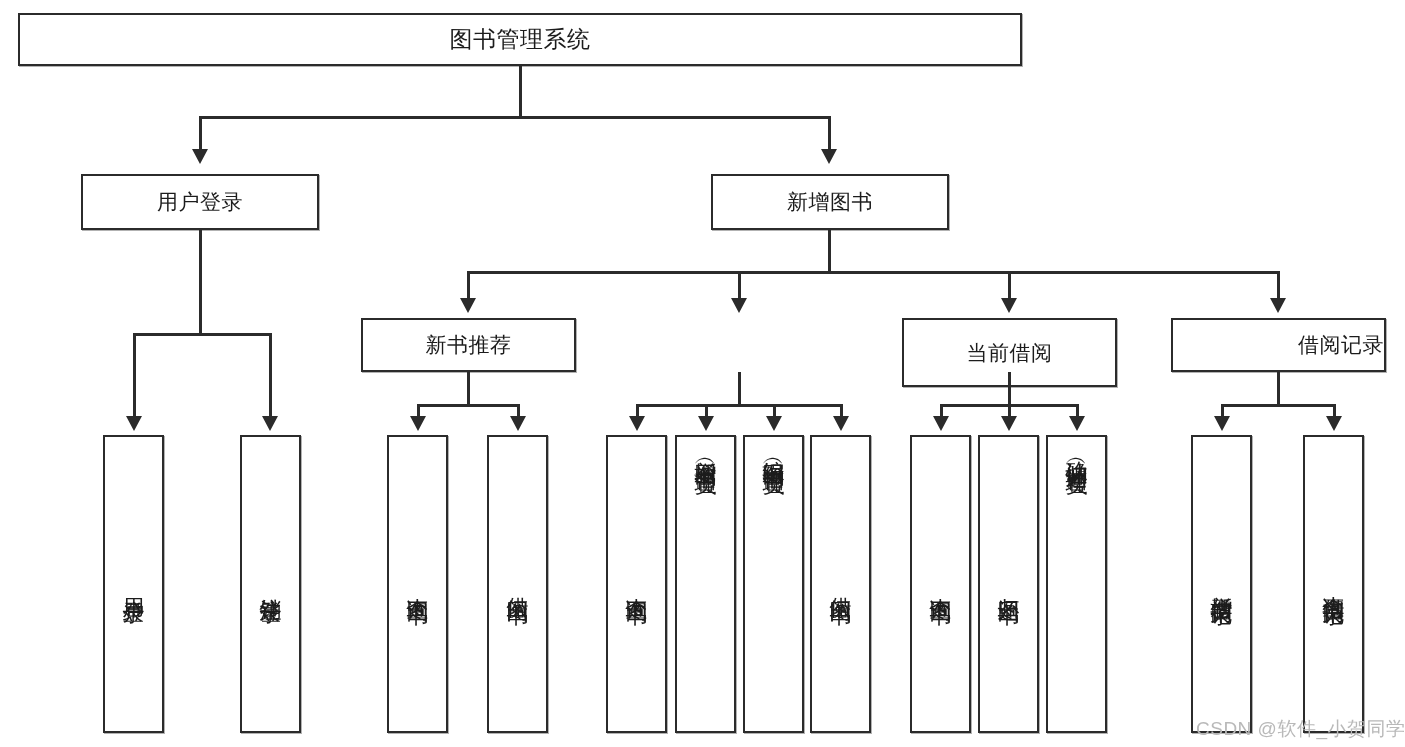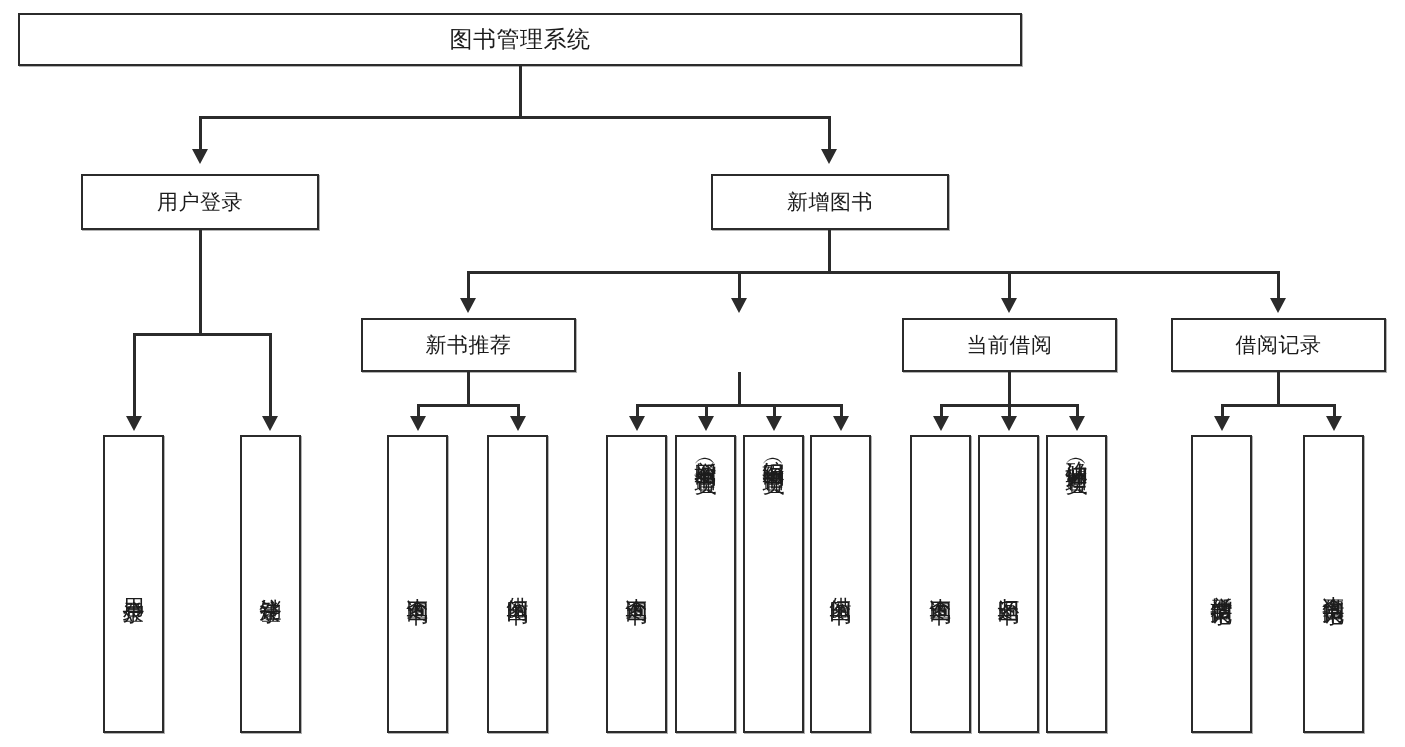--- a/index.html
+++ b/index.html
@@ -121,24 +121,24 @@
 
   <div class="vline" style="left:1008px; top:271px; width:3px; height:29px;"></div>
   <div class="arrow" style="left:1001px; top:298px;"></div>
 
   <div class="vline" style="left:1277px; top:271px; width:3px; height:29px;"></div>
   <div class="arrow" style="left:1270px; top:298px;"></div>
 
   <div class="node n-h" style="left:361px; top:318px; width:215px; height:54px;">
     <span class="node-label">新书推荐</span>
   </div>
-  <div class="node n-h" style="left:902px; top:318px; width:215px; height:54px;">
+  <div class="node n-h" style="left:902px; top:318px; width:215px; height:69px;">
     <span class="node-label">当前借阅</span>
   </div>
-  <div class="node n-h" style="left:1171px; top:318px; width:215px; height:54px;">
+  <div class="node n-h" style="left:1171px; top:318px; width:215px; height:54px;justify-content:flex-end;">
     <span class="node-label">借阅记录</span>
   </div>
 
   <div class="vline" style="left:467px; top:372px; width:3px; height:34px;"></div>
   <div class="hline" style="left:417px; top:404px; width:103px; height:3px;"></div>
   <div class="vline" style="left:417px; top:404px; width:3px; height:14px;"></div>
   <div class="arrow" style="left:410px; top:416px;"></div>
   <div class="vline" style="left:517px; top:404px; width:3px; height:14px;"></div>
   <div class="arrow" style="left:510px; top:416px;"></div>
 
@@ -206,14 +206,15 @@
     <span class="node-label">确认归还（管理员）</span>
   </div>
 
   <div class="node n-v center-v" style="left:1191px; top:435px; width:61px; height:298px;">
     <span class="node-label">新增借阅记录</span>
   </div>
   <div class="node n-v center-v" style="left:1303px; top:435px; width:61px; height:298px;">
     <span class="node-label">查询借阅记录</span>
   </div>
 
+  <div class="watermark" style="left:1196px; top:716px;">CSDN @软件_小贺同学</div>
 
 </div>
 
 </body></html>

